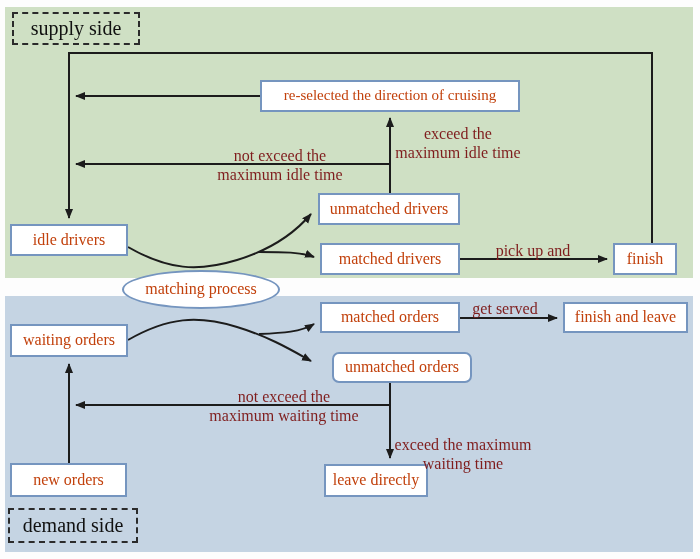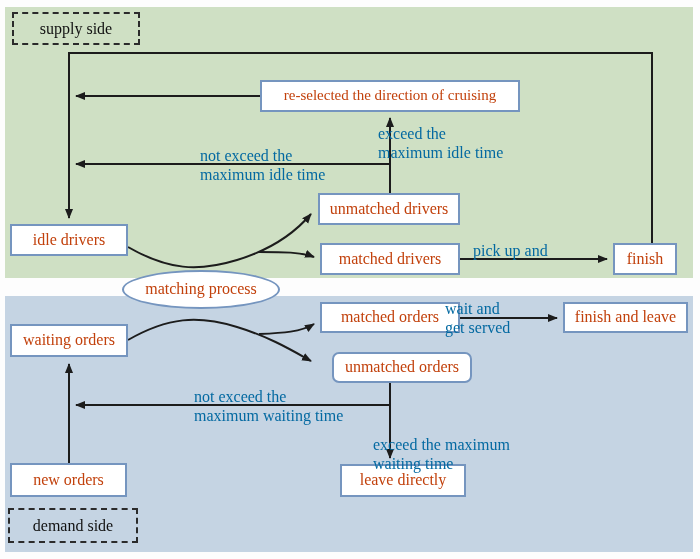--- a/index.html
+++ b/index.html
@@ -11,27 +11,27 @@
   #region-supply{left:5px;top:7px;width:688px;height:271px;background:#cfe0c4;}
   #region-demand{left:5px;top:296px;width:688px;height:256px;background:#c5d4e3;}
   #svg-layer{position:absolute;left:0;top:0;width:700px;height:559px;z-index:1;pointer-events:none;}
   .node{
     position:absolute;z-index:2;background:#ffffff;border:2px solid #7595bf;
     color:#c2410c;display:flex;align-items:center;justify-content:center;
     font-size:16px;box-sizing:border-box;text-align:center;line-height:1.05;
   }
   .ellipse{border-radius:50%;}
   .elabel{
-    position:absolute;z-index:2;color:#0369a1;font-size:16px;line-height:19px;
-    white-space:nowrap;font-family:Liberation Serif, serif;
+    position:absolute;z-index:2;color:#7f1d1d;font-size:16px;line-height:19px;
+    text-align:center;white-space:nowrap;font-family:Liberation Serif, serif;
   }
   .elabel span{display:block;}
   .side-box{
     position:absolute;z-index:3;border:2px dashed #2b2b2b;color:#111111;
-    font-size:16px;display:flex;align-items:center;justify-content:center;
+    font-size:20px;display:flex;align-items:center;justify-content:center;
     box-sizing:border-box;
   }
 </style>
 </head>
 <body>
 
 <div id="canvas">
 
   <div class="region" id="region-supply"></div>
   <div class="region" id="region-demand"></div>
@@ -71,36 +71,35 @@
   <div class="node" style="left:320px;top:243px;width:140px;height:32px;">matched drivers</div>
   <div class="node" style="left:318px;top:193px;width:142px;height:32px;">unmatched drivers</div>
   <div class="node" style="left:613px;top:243px;width:64px;height:32px;">finish</div>
 
   <div class="node ellipse" style="left:122px;top:270px;width:158px;height:39px;">matching process</div>
 
   <div class="node" style="left:10px;top:324px;width:118px;height:33px;">waiting orders</div>
   <div class="node" style="left:563px;top:302px;width:125px;height:31px;">finish and leave</div>
   <div class="node" style="left:320px;top:302px;width:140px;height:31px;">matched orders</div>
   <div class="node" style="left:332px;top:352px;width:140px;height:31px;border-radius:7px;">unmatched orders</div>
-  <div class="node" style="left:340px;top:464px;width:126px;height:33px;">leave directly</div>
+  <div class="node" style="left:324px;top:464px;width:104px;height:33px;">leave directly</div>
   <div class="node" style="left:10px;top:463px;width:117px;height:34px;">new orders</div>
 
   <div class="elabel" style="left:378px;top:124px;width:160px;">
     <span>exceed the</span>
     <span>maximum idle time</span>
   </div>
   <div class="elabel" style="left:200px;top:146px;width:160px;">
     <span>not exceed the</span>
     <span>maximum idle time</span>
   </div>
   <div class="elabel" style="left:473px;top:241px;width:120px;">
     <span>pick up and</span>
   </div>
   <div class="elabel" style="left:445px;top:299px;width:120px;">
-    <span>wait and</span>
     <span>get served</span>
   </div>
   <div class="elabel" style="left:194px;top:387px;width:180px;">
     <span>not exceed the</span>
     <span>maximum waiting time</span>
   </div>
   <div class="elabel" style="left:373px;top:419px;width:180px;margin-top:16px;">
     <span>exceed the maximum</span>
     <span>waiting time</span>
   </div>

